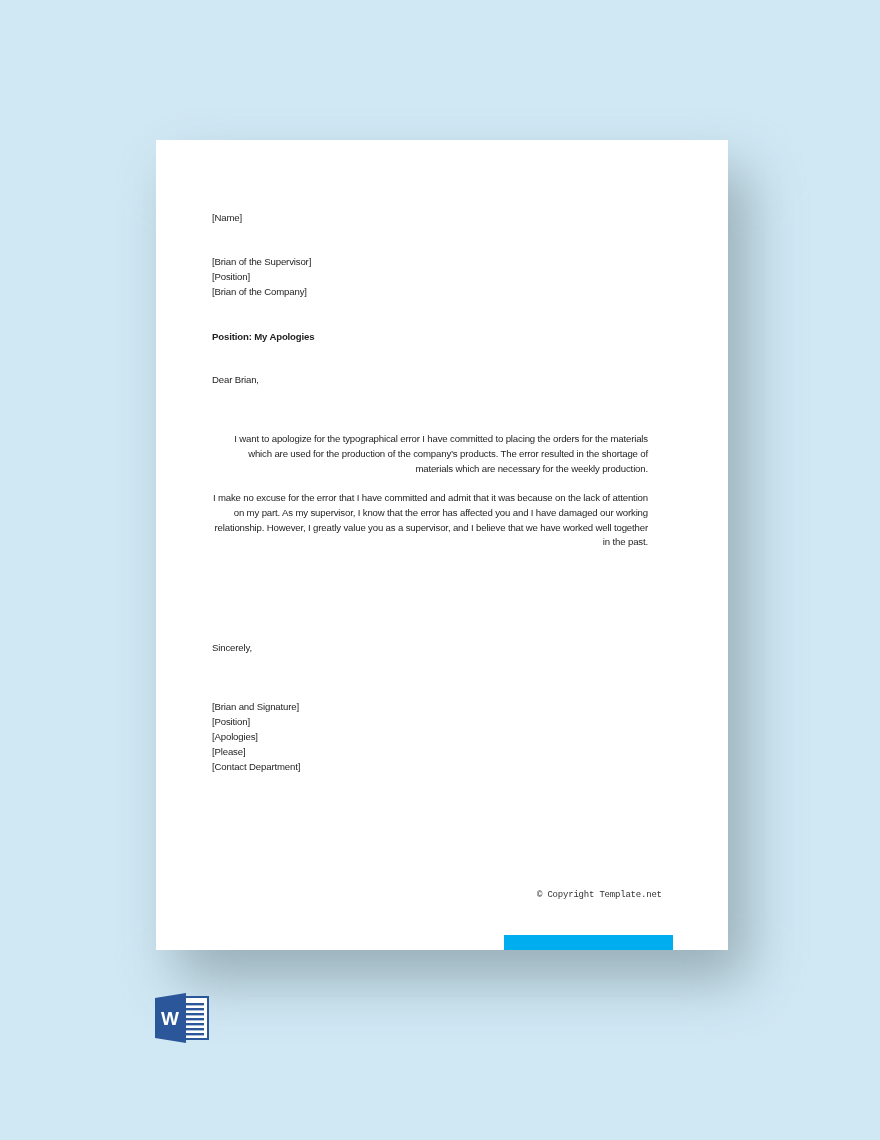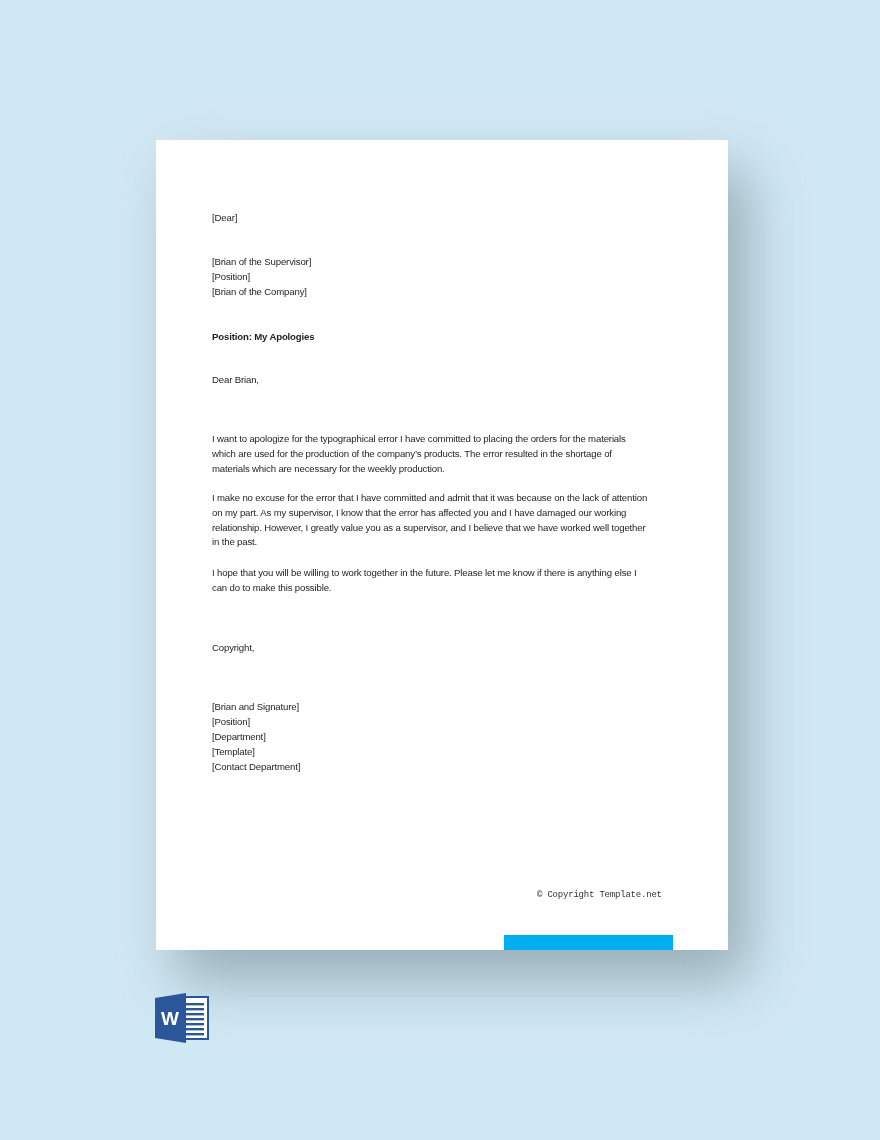--- a/index.html
+++ b/index.html
@@ -23,59 +23,59 @@
     font-family: "Liberation Sans", sans-serif;
     font-size: 9.6px; color: #1e1e1e; line-height: 15px; white-space: nowrap;
     letter-spacing: -0.15px;
   }
   .bold { font-weight: bold; }
   .para {
     position: absolute; left: 56px; width: 436px;
     font-family: "Liberation Sans", sans-serif;
     font-size: 9.6px; color: #1e1e1e; line-height: 14.8px;
     letter-spacing: -0.15px;
+    text-align: right;
   }
   .copyright {
     position: absolute; left: 381px; top: 750px;
     font-family: Liberation Mono, monospace;
     font-size: 9px; color: #333333; letter-spacing: -0.2px; white-space: nowrap;
   }
   .accent-bar {
     position: absolute; left: 348px; top: 795px; width: 169px; height: 15px;
   }
   .word-icon {
     position: absolute; left: 155px; top: 993px; width: 55px; height: 50px;
   }
 </style>
 </head>
 <body>
 
 <div class="page-shadow"></div>
 
 <div class="page">
-  <div class="line" style="top:70px">[Dear]</div>
+  <div class="line" style="top:70px">[Name]</div>
 
   <div class="line" style="top:114px">[Brian of the Supervisor]</div>
   <div class="line" style="top:129px">[Position]</div>
   <div class="line" style="top:144px">[Brian of the Company]</div>
 
   <div class="line bold" style="top:189px">Position: My Apologies</div>
 
   <div class="line" style="top:232px">Dear Brian,</div>
 
   <div class="para" style="top:292px">I want to apologize for the typographical error I have committed to placing the orders for the materials which are used for the production of the company’s products. The error resulted in the shortage of materials which are necessary for the weekly production.</div>
   <div class="para" style="top:351px">I make no excuse for the error that I have committed and admit that it was because on the lack of attention on my part. As my supervisor, I know that the error has affected you and I have damaged our working relationship. However, I greatly value you as a supervisor, and I believe that we have worked well together in the past.</div>
-  <div class="para" style="top:426px">I hope that you will be willing to work together in the future. Please let me know if there is anything else I can do to make this possible.</div>
 
-  <div class="line" style="top:500px">Copyright,</div>
+  <div class="line" style="top:500px">Sincerely,</div>
 
   <div class="line" style="top:559px">[Brian and Signature]</div>
   <div class="line" style="top:574px">[Position]</div>
-  <div class="line" style="top:589px">[Department]</div>
-  <div class="line" style="top:604px">[Template]</div>
+  <div class="line" style="top:589px">[Apologies]</div>
+  <div class="line" style="top:604px">[Please]</div>
   <div class="line" style="top:619px">[Contact Department]</div>
 
   <div class="copyright">© Copyright Template.net</div>
 
   <div class="accent-bar" style="background:#00aeef"></div>
 </div>
 
 <div class="word-icon">
   <svg width="55" height="50" viewBox="0 0 55 50" xmlns="http://www.w3.org/2000/svg">
     <rect x="22" y="4" width="31" height="42" fill="#ffffff" stroke="#2b579a" stroke-width="2"></rect>

